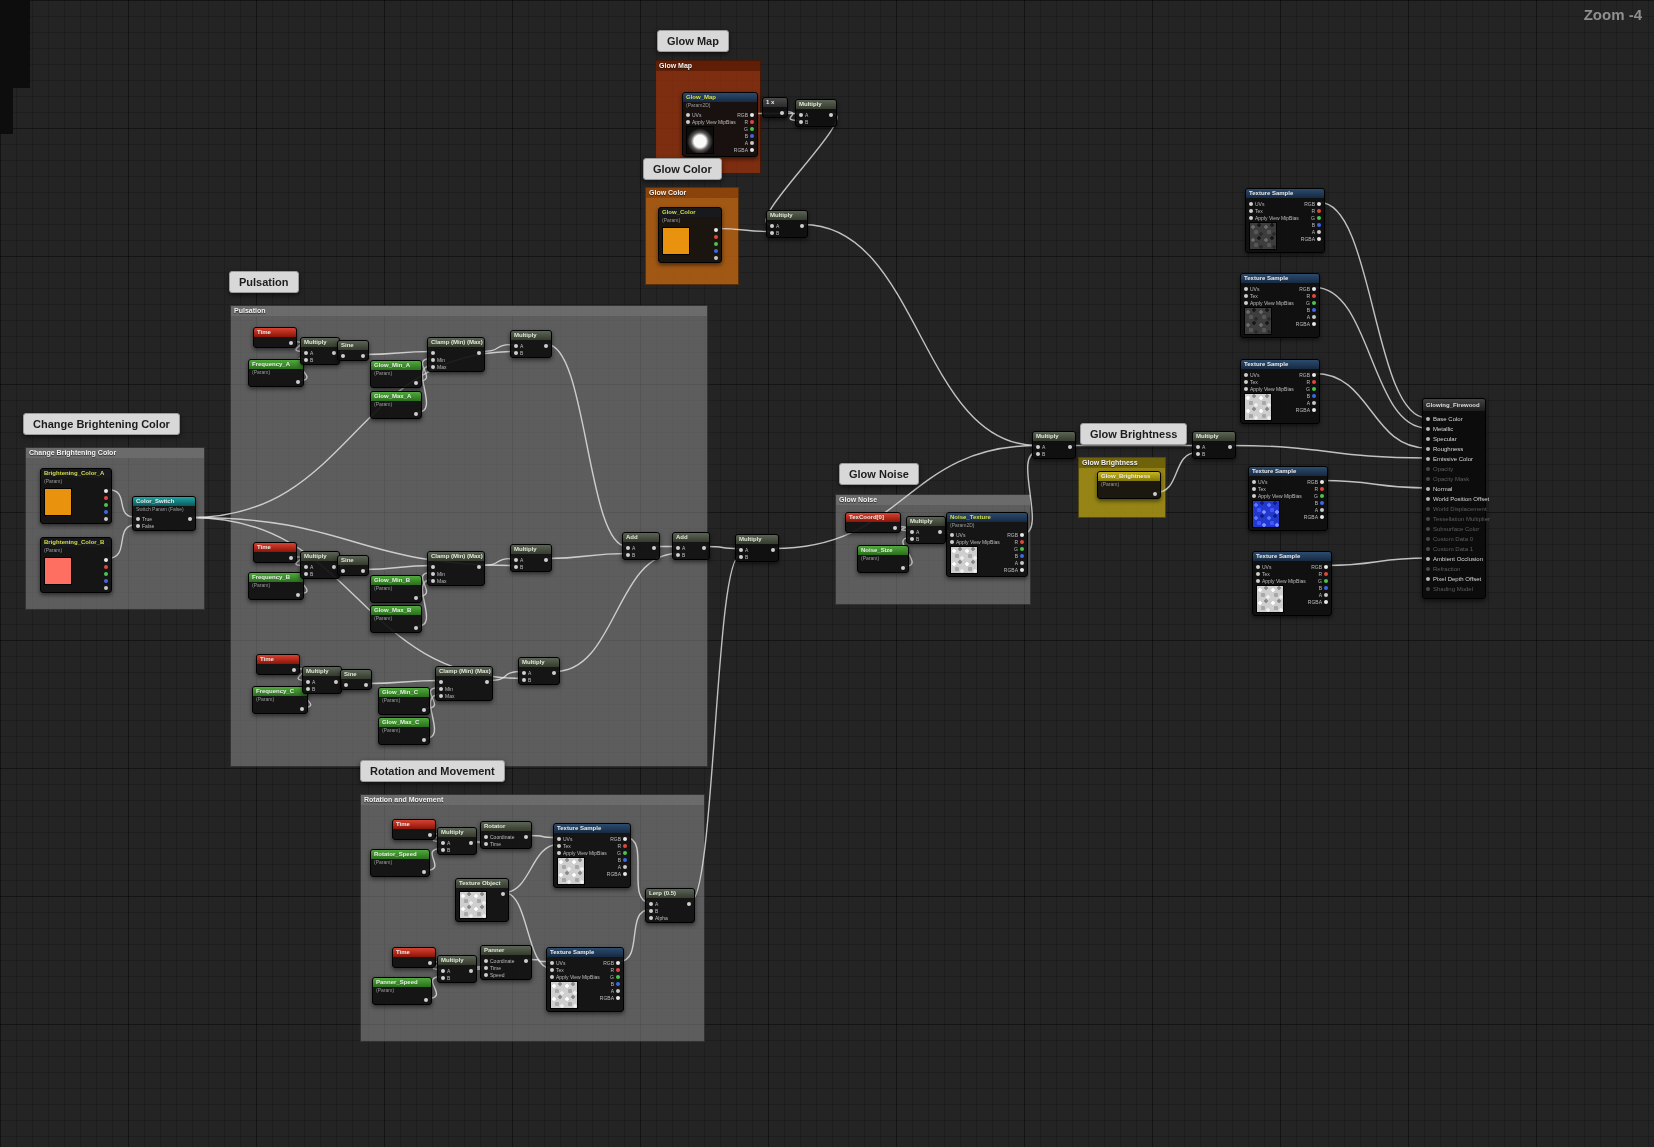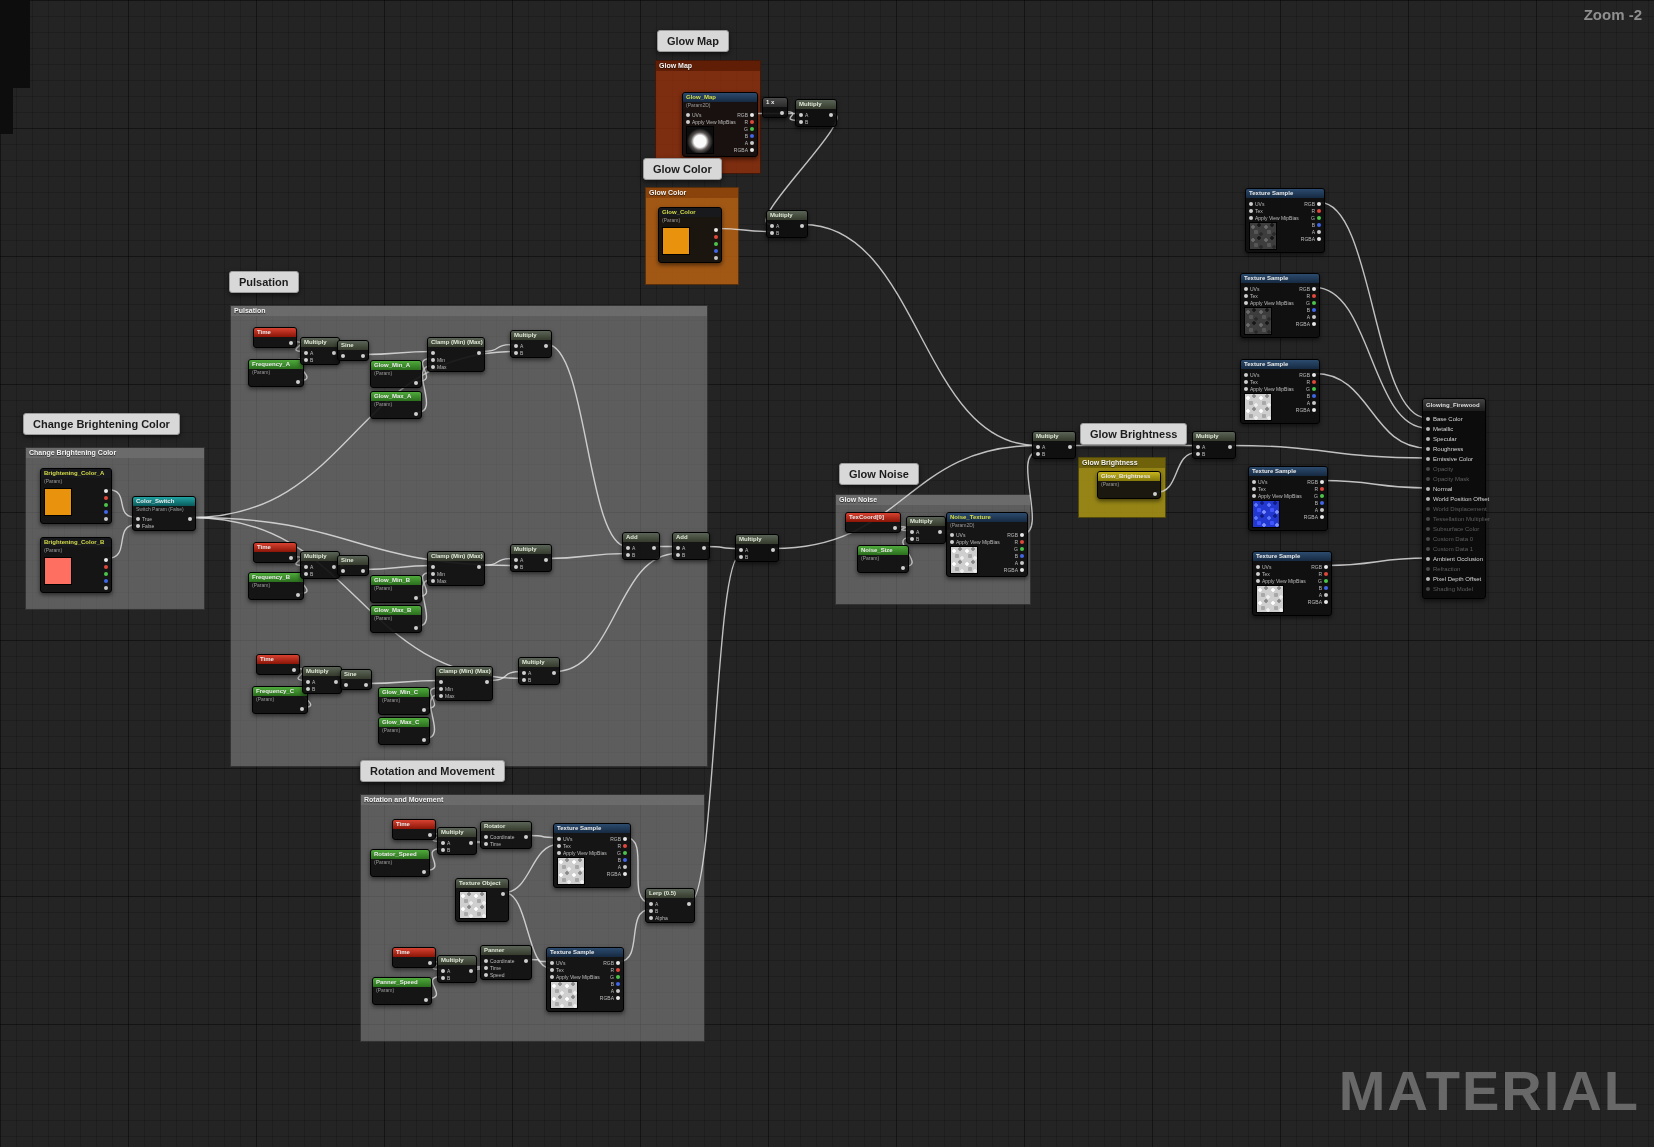--- a/index.html
+++ b/index.html
@@ -133,22 +133,21 @@
       <path d="M 472 969.5 C 497 969.5, 460 966.5, 485 966.5"></path>
       <path d="M 527 959.5 C 552 959.5, 526 961.5, 551 961.5"></path>
       <path d="M 626 837.5 C 651 837.5, 625 902.5, 650 902.5"></path>
       <path d="M 619 961.5 C 644 961.5, 625 909.5, 650 909.5"></path>
       <path d="M 1320 202.5 C 1373.5 202.5, 1373.5 418, 1427 418"></path>
       <path d="M 1315 287.5 C 1371 287.5, 1371 428, 1427 428"></path>
       <path d="M 1315 373.5 C 1371 373.5, 1371 448, 1427 448"></path>
       <path d="M 1323 480.5 C 1375 480.5, 1375 488, 1427 488"></path>
       <path d="M 1327 565.5 C 1377 565.5, 1377 558, 1427 558"></path>
     </svg>
-  <div class="watermark">MATERIAL</div>
-  <div class="zoomlabel">Zoom -2</div>
+  <div class="zoomlabel">Zoom -4</div>
 <div class="comment" style="left: 655px; top: 60px; width: 106px; height: 114px; background: rgba(150, 48, 10, 0.78);">
       <div class="cbar" style="background: rgb(95, 30, 5);">Glow Map</div>
     </div>
     <div class="bubble" style="left: 657px; top: 30px;">Glow Map</div>
     <div class="comment" style="left: 645px; top: 187px; width: 94px; height: 98px; background: rgba(190, 100, 18, 0.82);">
       <div class="cbar" style="background: rgb(138, 67, 10);">Glow Color</div>
     </div>
     <div class="bubble" style="left: 643px; top: 158px;">Glow Color</div>
     <div class="comment" style="left: 230px; top: 305px; width: 478px; height: 462px; background: rgba(150, 150, 150, 0.5);">
       <div class="cbar" style="background: rgba(108, 108, 108, 0.95);">Pulsation</div>

